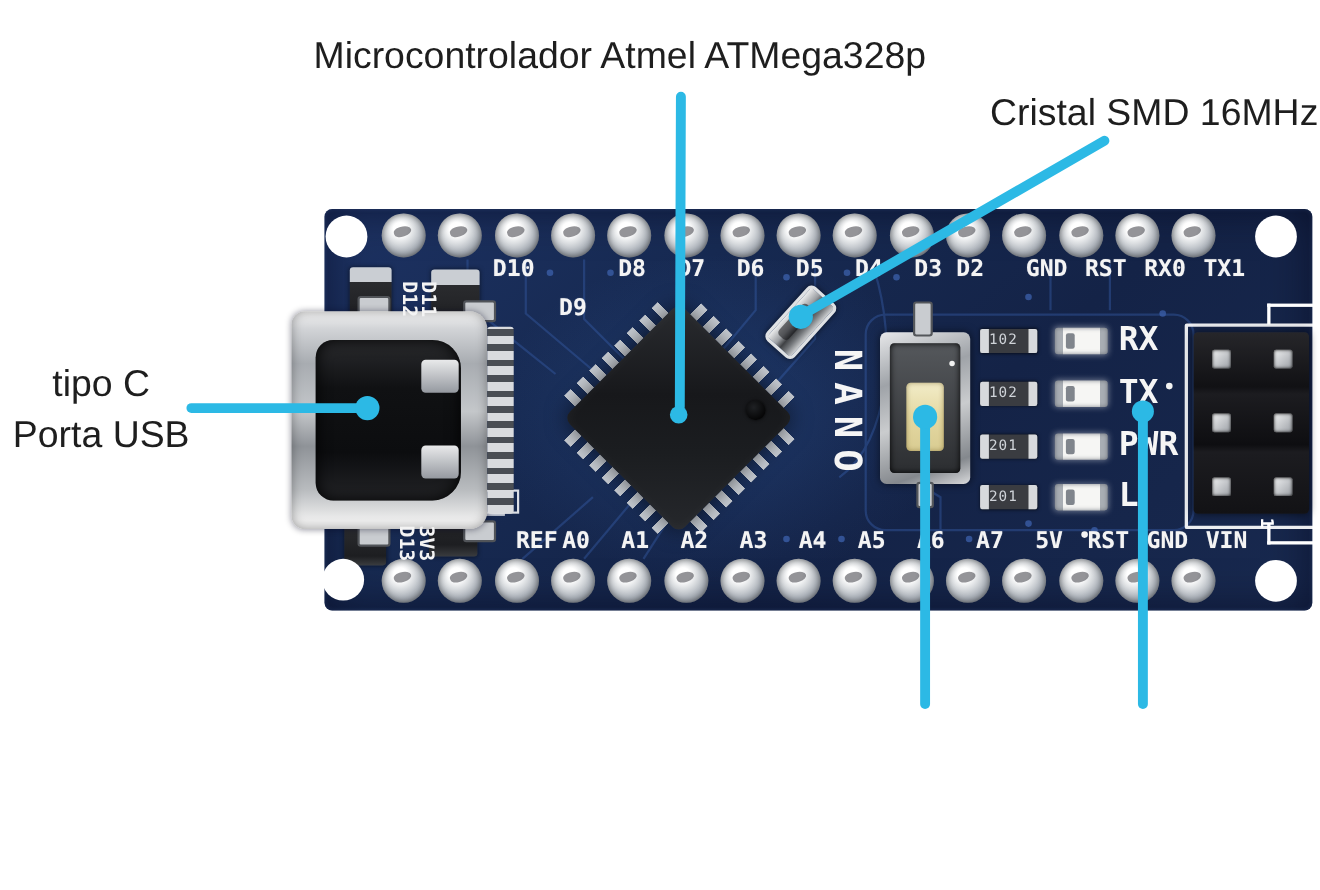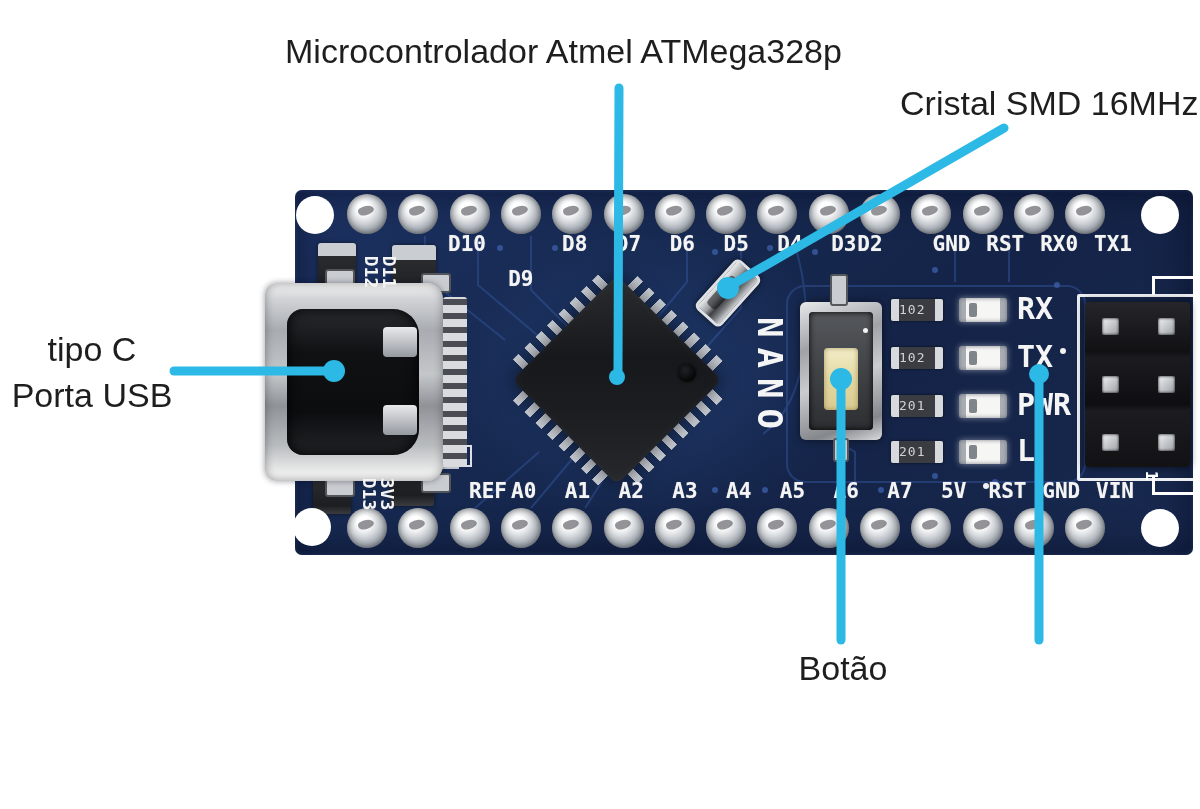--- a/index.html
+++ b/index.html
@@ -118,21 +118,20 @@
 
 <div class="stage">
 
   <div class="cl co-mcu">Microcontrolador Atmel ATMega328p</div>
   <div class="cl co-crystal">Cristal SMD 16MHz</div>
   <div class="cl co-usb">
     <div>tipo C</div>
     <div>Porta USB</div>
   </div>
   <div class="cl co-reset">
-    <div>Botão</div>
   </div>
 
   <div class="board">
     <svg class="traces" width="898" height="365">
       <g fill="none" stroke="#31549a" stroke-width="2" opacity="0.5">
         <path d="M130,46 L130,86 L210,150"></path>
         <path d="M183,46 L183,95 L248,150"></path>
         <path d="M236,46 L236,100 L288,152"></path>
         <path d="M392,48 L392,92 L352,140"></path>
         <path d="M446,48 L446,118 L402,168"></path>
@@ -204,21 +203,21 @@
       </div>
     <div>
         <span class="pin-label" style="left: 172px; top: 42px;">D10</span>
         <span class="pin-label" style="left: 225.83px; top: 42px; margin-top: 35px;">D9</span>
         <span class="pin-label" style="left: 279.66px; top: 42px;">D8</span>
         <span class="pin-label" style="left: 333.49px; top: 42px;">D7</span>
         <span class="pin-label" style="left: 387.32px; top: 42px;">D6</span>
         <span class="pin-label" style="left: 441.15px; top: 42px;">D5</span>
         <span class="pin-label" style="left: 494.98px; top: 42px;">D4</span>
         <span class="pin-label" style="left: 548.81px; top: 42px;">D3</span>
-        <span class="pin-label" style="left: 575px; top: 42px;">D2</span>
+        <span class="pin-label" style="left: 587px; top: 42px;">D2</span>
         <span class="pin-label" style="left: 656.47px; top: 42px;">GND</span>
         <span class="pin-label" style="left: 710.3px; top: 42px;">RST</span>
         <span class="pin-label" style="left: 764.13px; top: 42px;">RX0</span>
         <span class="pin-label" style="left: 817.96px; top: 42px;">TX1</span>
       </div>
     <div>
         <span class="pin-label" style="left: 193px; top: 289px;">REF</span>
         <span class="pin-label" style="left: 228.75px; top: 289px;">A0</span>
         <span class="pin-label" style="left: 282.5px; top: 289px;">A1</span>
         <span class="pin-label" style="left: 336.25px; top: 289px;">A2</span>

